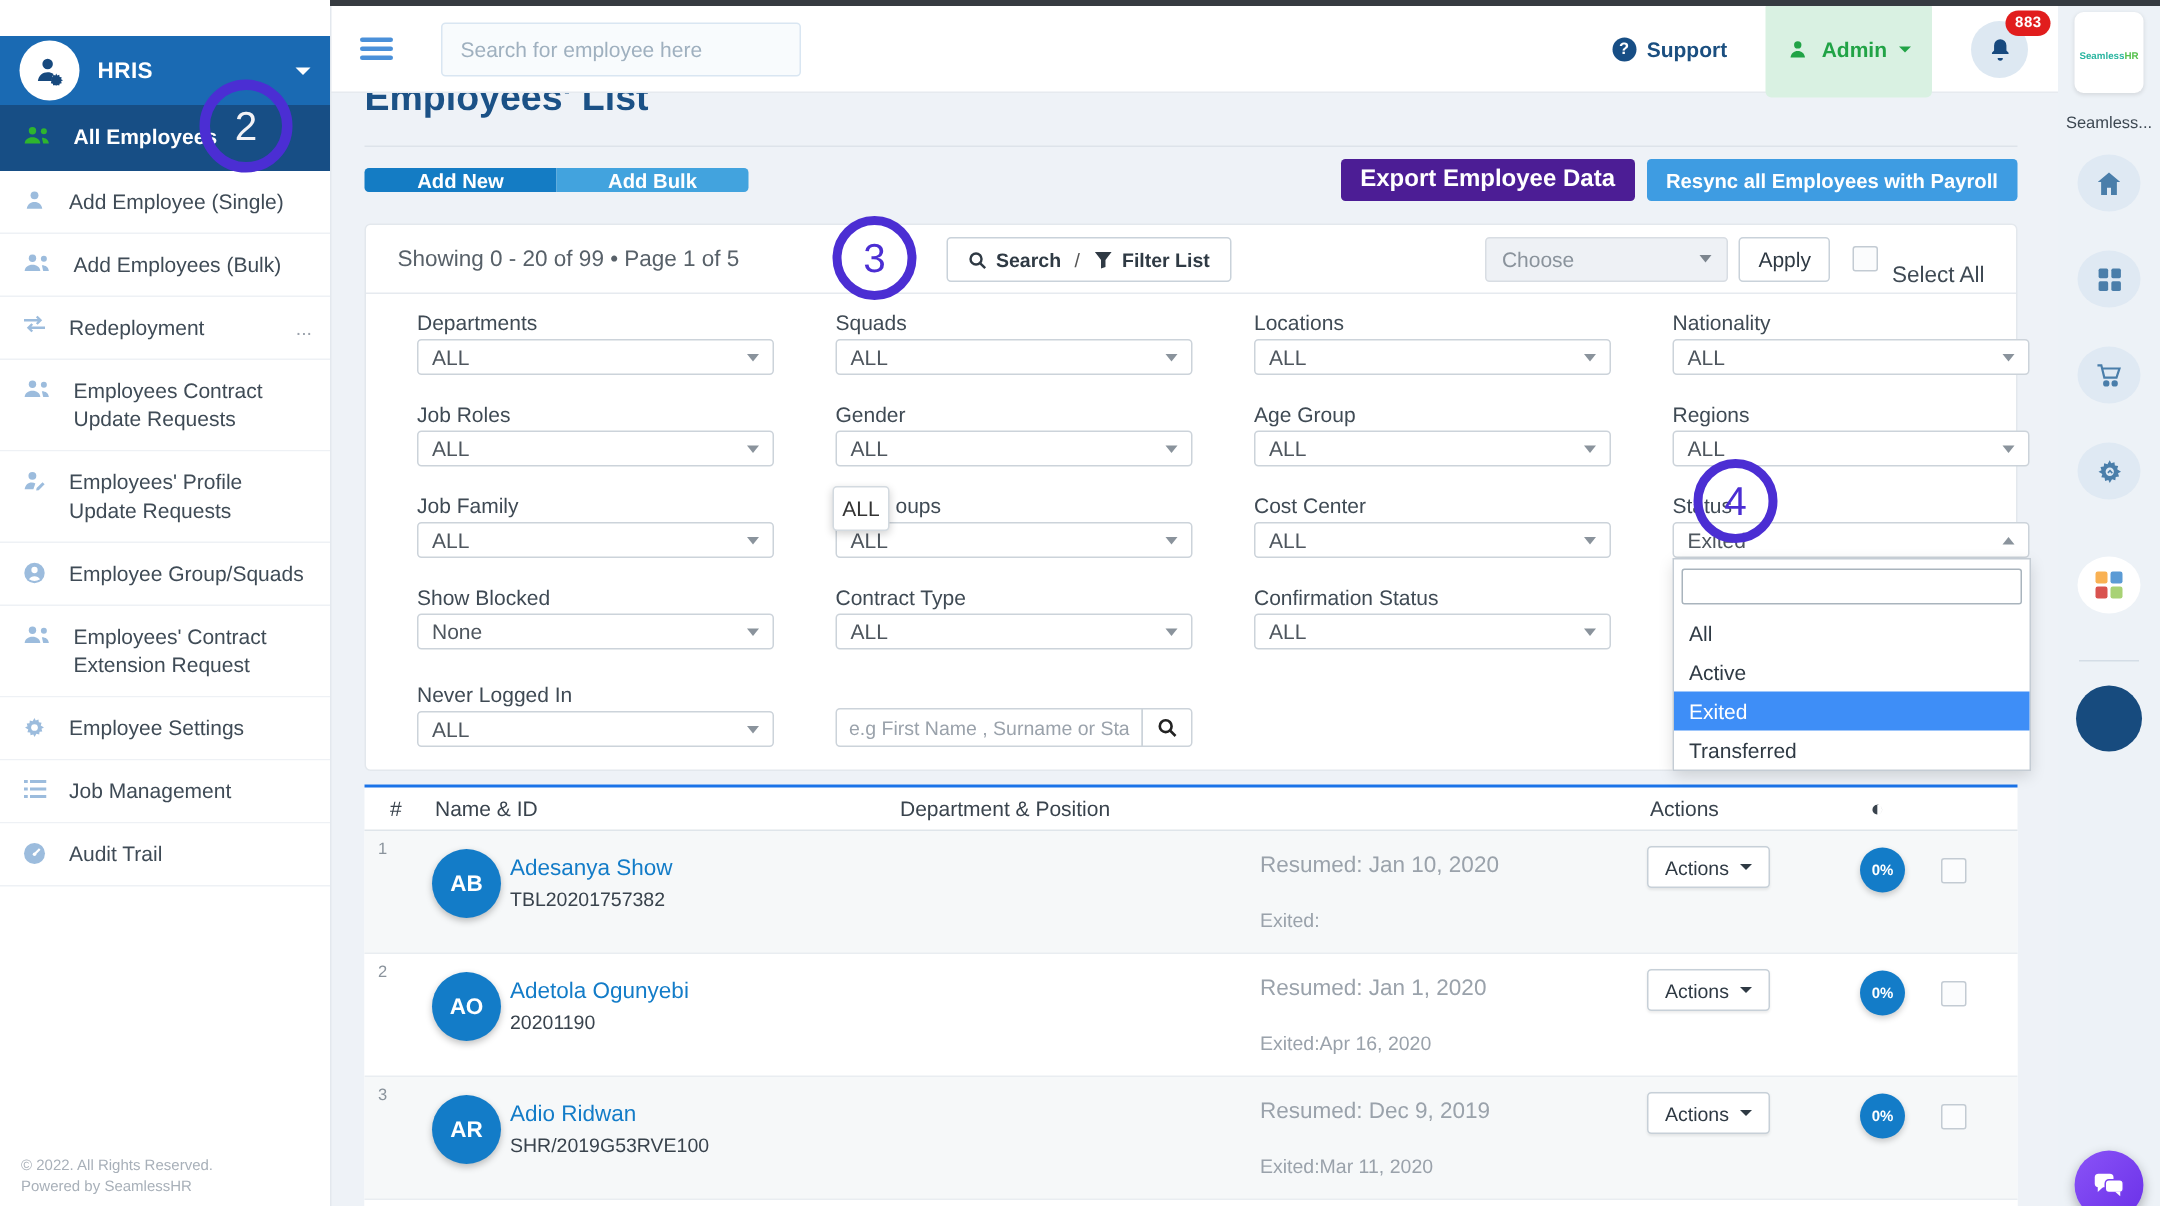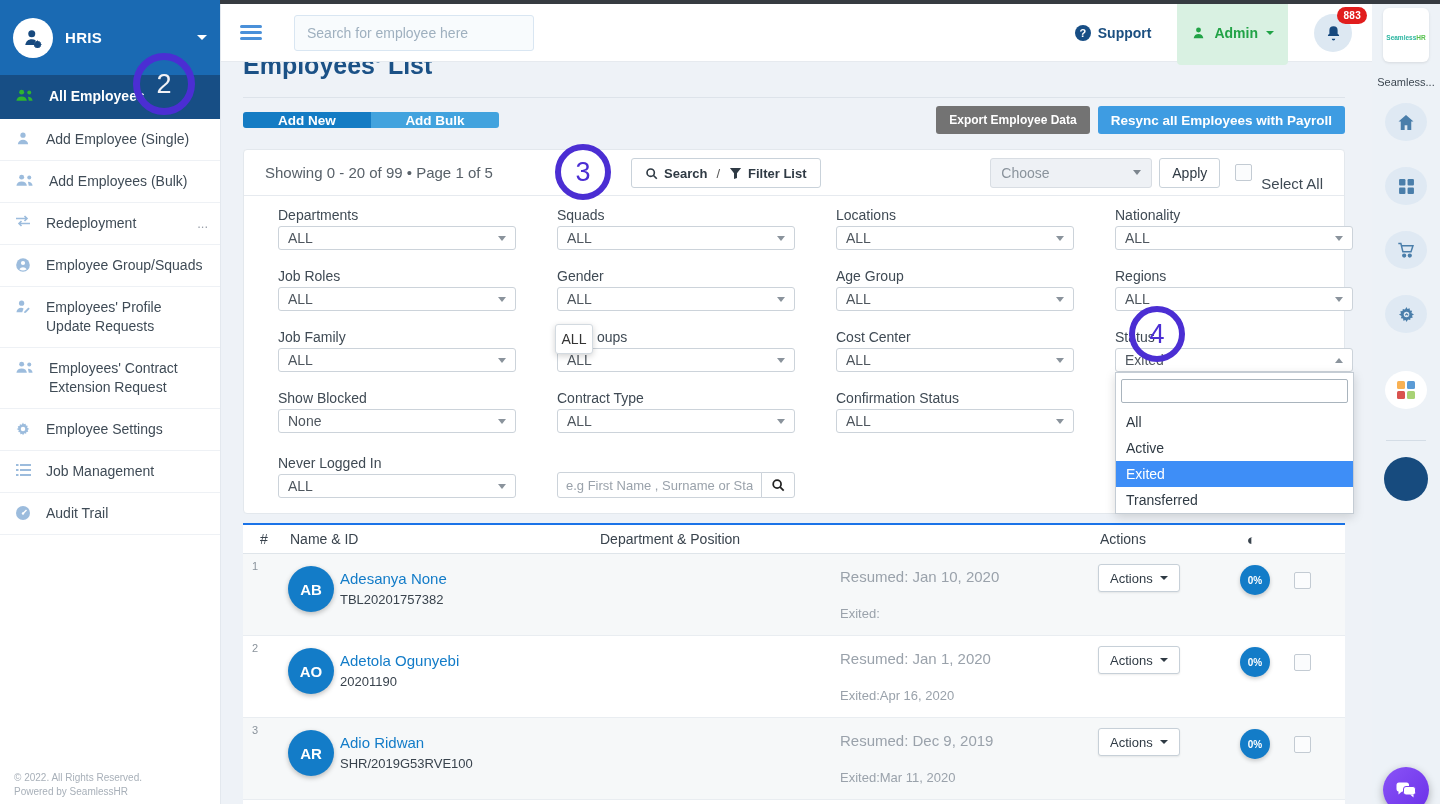--- a/index.html
+++ b/index.html
@@ -6,21 +6,21 @@
   html,body { margin:0; padding:0; }
   body {
     width:1440px; height:804px; overflow:hidden; position:relative;
     font-family:"Liberation Sans", sans-serif; display:flex; background:#eef2f7;
   }
   svg { display:block; }
 
   
   .sidebar { width:220px; height:804px; background:#fff; position:relative; flex:none;
              box-shadow:1px 0 0 #e3e8ee; z-index:20; }
-  .sb-header { height:75px; background:#1a6ab3; display:flex; align-items:center; padding:0 13px; gap:12px; cursor:pointer; }
+  .sb-header { height:46px; background:#1a6ab3; display:flex; align-items:center; padding:0 13px; gap:12px; cursor:pointer;margin-top:24px; }
   .sb-avatar { width:40px; height:40px; border-radius:50%; background:#fff; color:#17497e;
                display:flex; align-items:center; justify-content:center; flex:none; }
   .sb-title { color:#fff; font-weight:bold; font-size:15px; flex:1; letter-spacing:.3px; }
   .caret { width:0; height:0; border-left:5px solid transparent; border-right:5px solid transparent; border-top:5px solid #fff; }
   .sb-item { display:flex; gap:15px; padding:11px 12px 11px 15px; border-bottom:1px solid #eef1f5;
              color:#3f4b56; font-size:14px; line-height:19px; background:#fff; align-items:flex-start; cursor:pointer; }
   .sb-item .sbi { color:#9cbcdd; flex:none; margin-top:1px; }
   .sb-item.active { background:#174e85; color:#fff; font-weight:bold; border-bottom:none; padding-top:12px; padding-bottom:13px; }
   .sb-item.active .sbi { color:#2eb52e; }
   .sbi-trailing { margin-left:auto; color:#9aa1ab; font-size:13px; }
@@ -48,22 +48,22 @@
   .bell-badge { position:absolute; top:-7px; right:-15px; background:#e11d1d; color:#fff; font-size:10px; font-weight:bold;
                 padding:3px 6px; border-radius:9px; letter-spacing:.3px; }
 
   .content { position:absolute; top:62px; bottom:0; left:0; width:100%; padding:0 27px 0 23px; z-index:1; }
   .page-title { margin:-9px 0 0; font-size:25px; font-weight:bold; color:#1b5186; line-height:24px; }
   .title-divider { border:0; border-top:1px solid #dde3ea; margin:20px 0 0; }
   .btn-row { margin-top:8px; display:flex; align-items:center; }
   .tab-btn { height:16px; width:128px; border:none; color:#fff; font-weight:bold; font-size:13.5px; cursor:pointer; }
   .tab-new { background:#147cc4; border-radius:3px 0 0 3px; }
   .tab-bulk { background:#42a3de; border-radius:0 3px 3px 0; }
-  .btn-export { margin-left:auto; height:28px; padding:0 13px; background:#737373; color:#fff; border:none;
-                border-radius:3px; font-weight:bold; font-size:12px; cursor:pointer; }
+  .btn-export { margin-left:auto; height:28px; padding:0 13px; background:#4c1d95; color:#fff; border:none;
+                border-radius:3px; font-weight:bold; font-size:16px; cursor:pointer; }
   .btn-resync { margin-left:8px; height:28px; padding:0 13px; background:#3e9ce2; color:#fff; border:none;
                 border-radius:3px; font-weight:bold; font-size:13.5px; cursor:pointer; }
 
   
   .filter-card { margin-top:15px; background:#fff; border:1px solid #e3e8ed; border-radius:4px; position:relative; }
   .fc-header { height:46px; display:flex; align-items:center; padding:0 21px; position:relative; border-bottom:1px solid #e6eaef; }
   .fc-showing { font-size:15px; color:#586169; }
   .fc-searchfilter { position:absolute; left:387px; top:8px; height:30px; padding:0 13px; background:#fff;
                      border:1px solid #c9d2da; border-radius:3px; display:flex; align-items:center; gap:6px;
                      font-size:13px; color:#2f3a44; font-weight:bold; cursor:pointer; }
@@ -208,37 +208,48 @@
       <svg width="16" height="12" viewBox="0 0 16 12" fill="none" stroke="currentColor" stroke-width="1.6">
           <path d="M1 3.5h11M9.5 1L12 3.5 9.5 6"></path>
           <path d="M15 8.5H4M6.5 11L4 8.5 6.5 6"></path>
         </svg>
     </span>
     <span>Redeployment</span>
     <span class="sbi-trailing">...</span>
   </div>
   <div class="sb-item">
     <span class="sbi">
+      <svg width="19" height="14" viewBox="0 0 20 14" fill="currentColor">
+          <circle cx="7" cy="4" r="2.6"></circle>
+          <path d="M1.5 13c.3-2.8 2.4-4.4 5.5-4.4s5.2 1.6 5.5 4.4z"></path>
+          <circle cx="15" cy="4.4" r="2.1"></circle>
+          <path d="M13.6 8.9c2.8 0 4.6 1.5 4.9 4.1h-4z"></path>
+        </svg>
+    </span>
+    <span>Employees Contract Update Requests</span>
+  </div>
+  <div class="sb-item">
+    <span class="sbi">
+      <svg width="16" height="15" viewBox="0 0 16 16" fill="currentColor">
+          <circle cx="6.5" cy="4.5" r="2.8"></circle>
+          <path d="M1 14c.4-3 2.4-4.8 5-4.8 1 0 1.9.3 2.6.8L7.2 14z"></path>
+          <path d="M9.5 13.2l4.2-4.2 1.5 1.5-4.2 4.2-1.8.3z"></path>
+        </svg>
+    </span>
+    <span>Employees' Profile Update Requests</span>
+  </div>
+  <div class="sb-item">
+    <span class="sbi">
       <svg width="16" height="16" viewBox="0 0 16 16">
           <circle cx="8" cy="8" r="6.8" fill="currentColor"></circle>
           <circle cx="8" cy="6" r="2.1" fill="#fff"></circle>
           <path d="M4.3 12.2a4.4 4.4 0 0 1 7.4 0 6.8 6.8 0 0 1-7.4 0z" fill="#fff"></path>
         </svg>
     </span>
     <span>Employee Group/Squads</span>
-  </div>
-  <div class="sb-item">
-    <span class="sbi">
-      <svg width="16" height="15" viewBox="0 0 16 16" fill="currentColor">
-          <circle cx="6.5" cy="4.5" r="2.8"></circle>
-          <path d="M1 14c.4-3 2.4-4.8 5-4.8 1 0 1.9.3 2.6.8L7.2 14z"></path>
-          <path d="M9.5 13.2l4.2-4.2 1.5 1.5-4.2 4.2-1.8.3z"></path>
-        </svg>
-    </span>
-    <span>Employees' Profile Update Requests</span>
   </div>
   <div class="sb-item">
     <span class="sbi">
       <svg width="19" height="14" viewBox="0 0 20 14" fill="currentColor">
           <circle cx="7" cy="4" r="2.6"></circle>
           <path d="M1.5 13c.3-2.8 2.4-4.4 5.5-4.4s5.2 1.6 5.5 4.4z"></path>
           <circle cx="15" cy="4.4" r="2.1"></circle>
           <path d="M13.6 8.9c2.8 0 4.6 1.5 4.9 4.1h-4z"></path>
         </svg>
     </span>
@@ -498,21 +509,21 @@
         <span class="h-num">#</span>
         <span class="h-name">Name &amp; ID</span>
         <span class="h-dept">Department &amp; Position</span>
         <span class="h-actions">Actions</span>
         <span class="h-prog">◐</span>
       </div>
 
       <div class="t-row stripe">
         <span class="r-index">1</span>
         <div class="r-avatar">AB</div>
-        <a class="r-name">Adesanya None</a>
+        <a class="r-name">Adesanya Show</a>
         <span class="r-id">TBL20201757382</span>
         <span class="r-resumed">Resumed: Jan 10, 2020</span>
         <span class="r-exited">Exited:</span>
         <button class="r-actions">
           <span>Actions</span>
           <span class="caret-dark"></span>
         </button>
         <div class="r-prog">0%</div>
         <span class="checkbox r-check"></span>
       </div>

